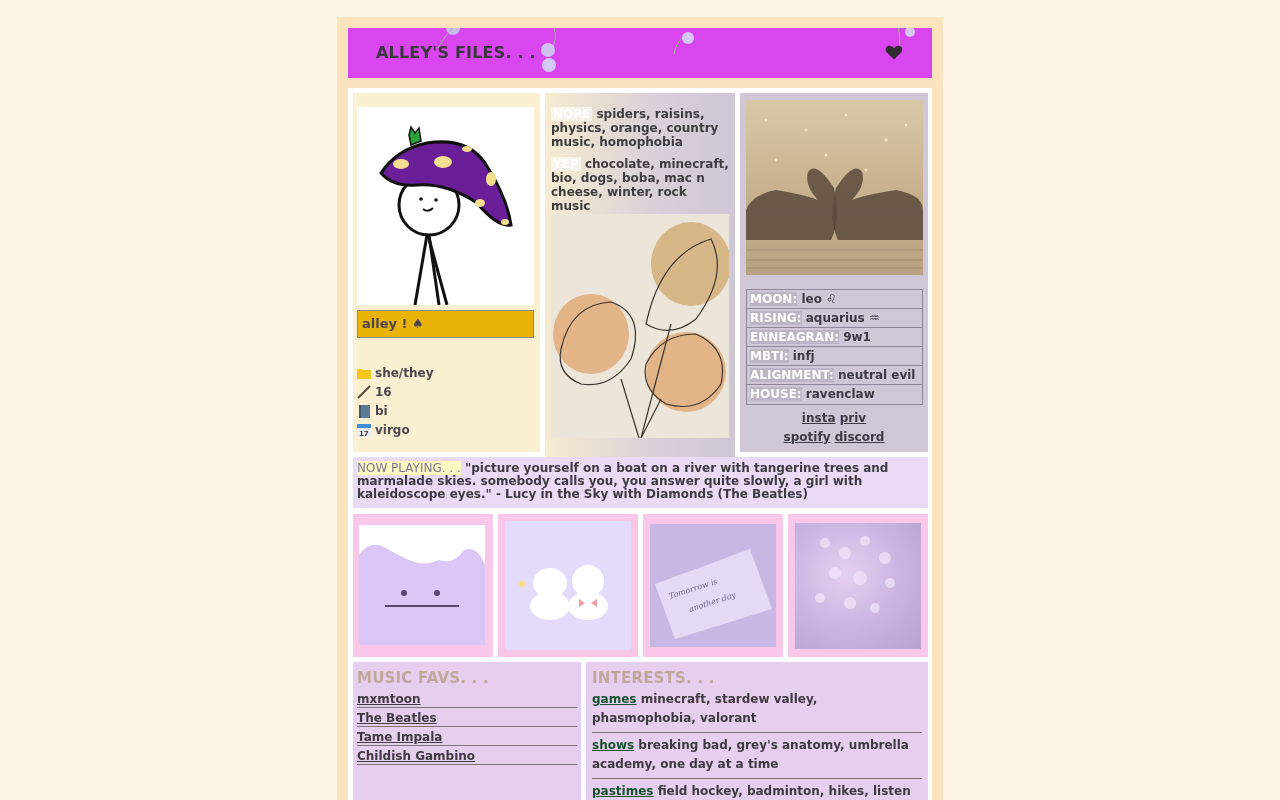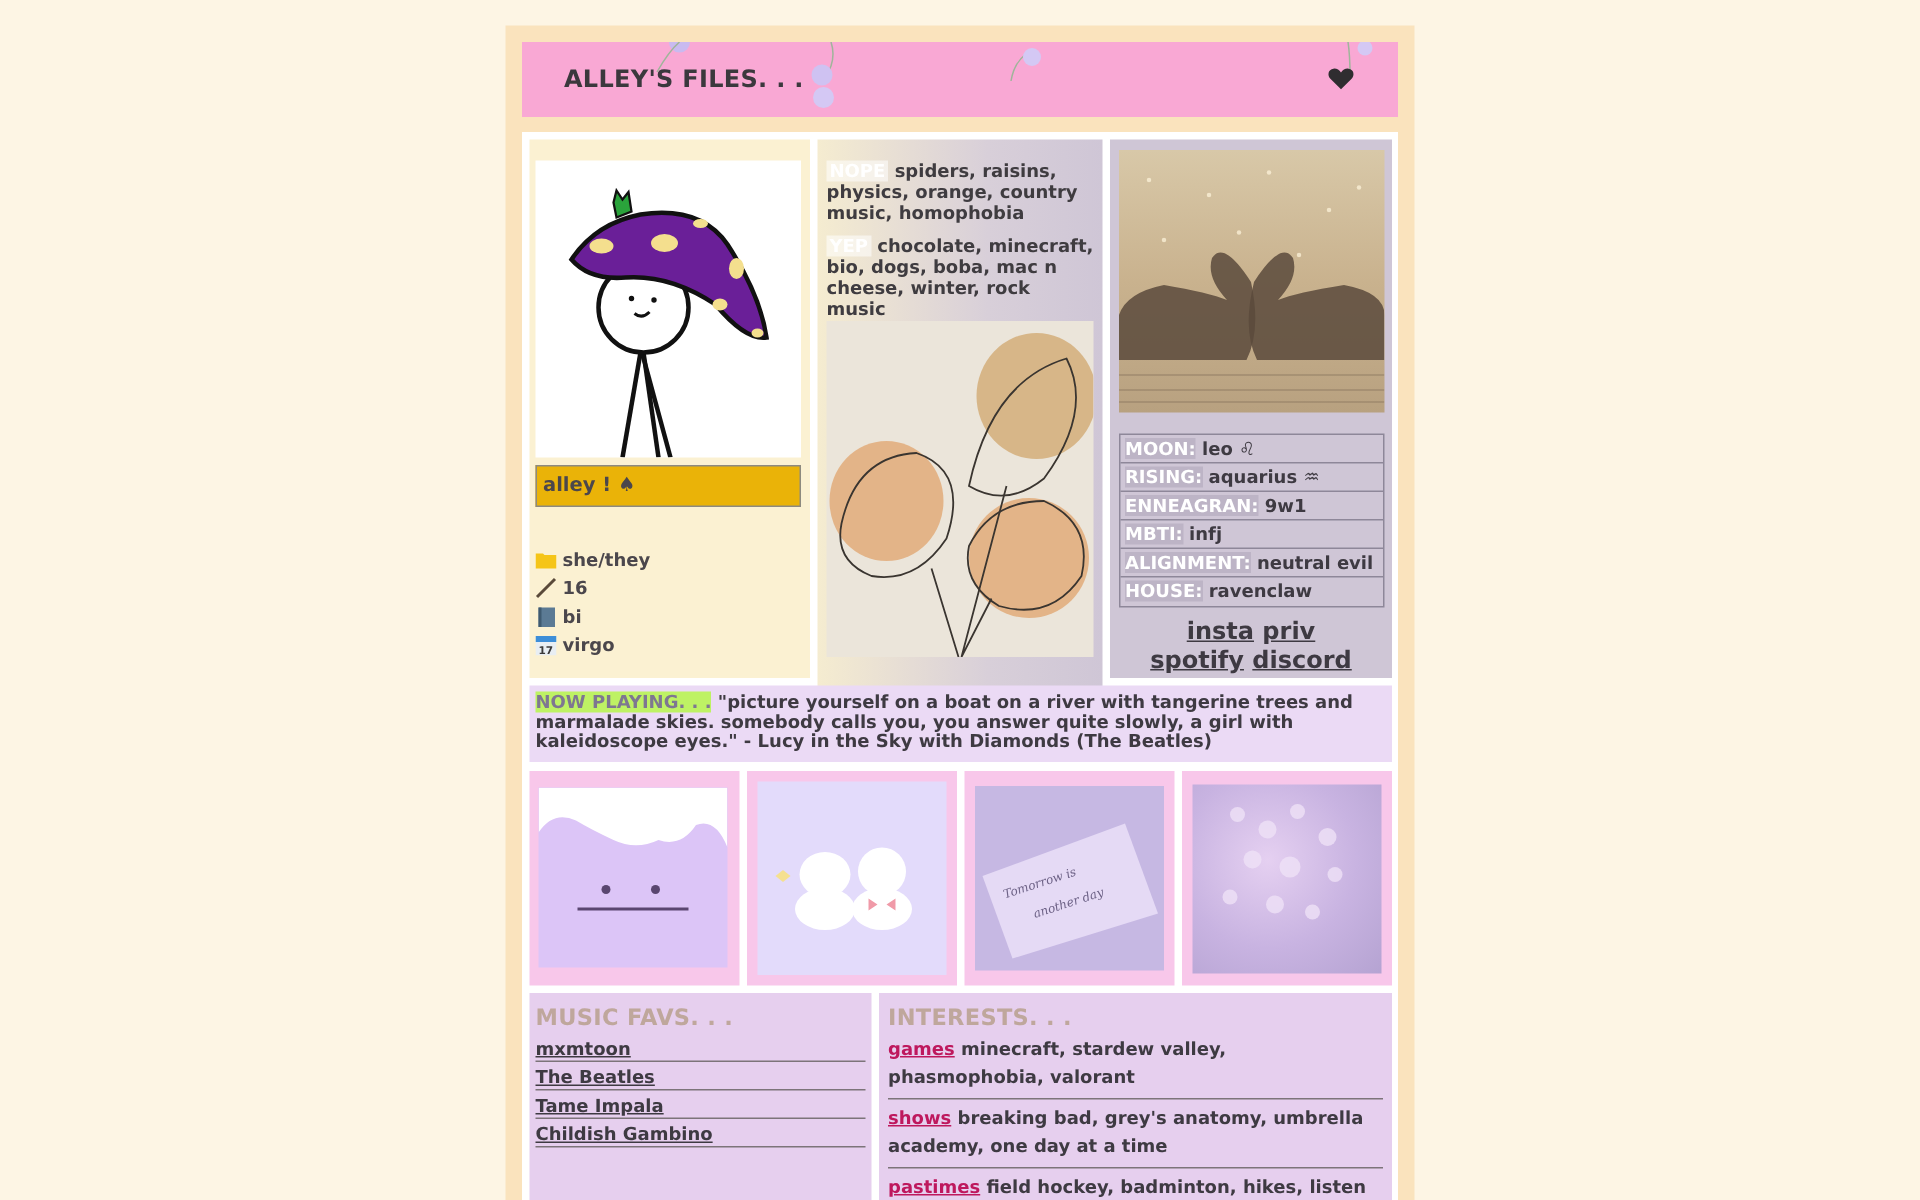--- a/index.html
+++ b/index.html
@@ -1,19 +1,19 @@
 <!DOCTYPE html>
 <html><head>
 <meta charset="utf-8">
 <style>
   * { box-sizing: border-box; margin: 0; padding: 0; }
   html, body { width: 1280px; height: 800px; overflow: hidden; }
   body { background: #fdf5e4; font-family: "DejaVu Sans", sans-serif; color: #3d3a3f; }
   .frame { position: absolute; left: 337px; top: 17px; width: 606px; height: 800px; background: #fae3bd; }
-  .header { position: absolute; left: 11px; top: 11px; width: 584px; height: 50px; background: #f9a8d4; overflow: hidden; }
+  .header { position: absolute; left: 11px; top: 11px; width: 584px; height: 50px; background: #d946ef; overflow: hidden; }
   .header-title { position: absolute; left: 28px; top: 15px; font-family: "DejaVu Sans", sans-serif; font-weight: bold; font-size: 16px; letter-spacing: 0.2px; color: #3b383d; }
   .heart { position: absolute; right: 28px; top: 14px; width: 20px; height: 20px; cursor: pointer; }
   .flower { position: absolute; }
   .content { position: absolute; left: 11px; top: 71px; width: 584px; height: 720px; background: #ffffff; }
 
   .col1 { position: absolute; left: 5px; top: 5px; width: 187px; height: 359px; background: #fbf1d2; }
   .avatar { position: absolute; left: 4px; top: 14px; width: 177px; height: 198px; background: #fff; overflow: hidden; }
   .name-box { position: absolute; left: 4px; top: 217px; width: 177px; height: 28px; border: 1px solid #8d8a80; background: #eab308; font-weight: bold; font-size: 13px; color: #4b474c; padding: 5px 4px; }
   .info-list { position: absolute; left: 4px; top: 270px; font-size: 12px; font-weight: bold; color: #4b474c; }
   .info-list .row { height: 19px; display: flex; align-items: center; gap: 4px; }
@@ -23,38 +23,38 @@
   .tag { background: rgba(255,255,255,0.55); color: #ffffff; padding: 0 2px; font-weight: bold; }
   .col2 p { font-size: 12px; font-weight: bold; color: #3f3c40; line-height: 14px; padding: 0 6px; }
   .monstera { position: absolute; left: 6px; top: 121px; width: 178px; height: 224px; background: #ebe5da; overflow: hidden; }
 
   .col3 { position: absolute; left: 392px; top: 5px; width: 188px; height: 359px; background: #cfc6d6; }
   .swans { position: absolute; left: 6px; top: 7px; width: 177px; height: 175px; background: linear-gradient(180deg, #d8c8a8 0%, #c9b28e 50%, #b8a180 100%); overflow: hidden; }
   .facts { position: absolute; left: 6px; top: 196px; width: 177px; border: 1px solid #8e8799; }
   .facts .frow { height: 19px; border-bottom: 1px solid #8e8799; font-size: 12px; font-weight: bold; color: #3e3a42; padding: 2px 3px; white-space: nowrap; }
   .facts .frow:last-child { border-bottom: none; }
   .flabel { background: #bdb4c6; color: #ffffff; }
-  .links { position: absolute; left: 0; width: 188px; text-align: center; font-size: 16px; font-weight: bold; color: #3e3a42; }
+  .links { position: absolute; left: 0; width: 188px; text-align: center; font-size: 12px; font-weight: bold; color: #3e3a42; }
   .links a { color: #3e3a42; text-decoration: underline; cursor: pointer; }
 
   .nowplaying { position: absolute; left: 5px; top: 369px; width: 575px; height: 51px; background: #ebdaf5; padding: 5px 4px; font-size: 12px; font-weight: bold; color: #3e3a42; line-height: 13px; }
-  .np-label { background: #bef264; color: #7e7791; font-weight: bold; }
+  .np-label { background: #fef9c3; color: #7e7791; font-weight: normal; }
 
   .gallery { position: absolute; left: 5px; top: 426px; width: 575px; height: 143px; }
   .gitem { position: absolute; top: 0; width: 140px; height: 143px; background: #f8c7ea; }
   .gimg { position: absolute; left: 6px; top: 11px; width: 126px; height: 122px; overflow: hidden; }
 
   .music { position: absolute; left: 5px; top: 574px; width: 228px; height: 160px; background: #e6cfee; padding: 4px; }
   .sec-title { font-size: 15px; font-weight: bold; color: #bfa79c; letter-spacing: 0.2px; margin-top: 3px; }
   .music ul { list-style: none; margin-top: 2px; }
   .music li { font-size: 12px; font-weight: bold; height: 19px; border-bottom: 1px solid #7c7479; padding-top: 3px; }
   .music li a { color: #3e3a42; text-decoration: underline; cursor: pointer; }
   .interests { position: absolute; left: 238px; top: 574px; width: 342px; height: 160px; background: #e6cfee; padding: 4px 6px; }
   .int-row { font-size: 12px; font-weight: bold; color: #3e3a42; line-height: 19px; border-bottom: 1px solid #7c7479; padding: 3px 0 4px; }
-  .int-row a { color: #be185d; text-decoration: underline; cursor: pointer; }
+  .int-row a { color: #14532d; text-decoration: underline; cursor: pointer; }
 </style>
 </head>
 <body>
 
 <div class="frame">
   <div class="header">
     <svg class="flower" style="left:80px;top:-8px" width="40" height="30">
         <circle cx="25" cy="8" r="7" fill="#c9baf0"></circle>
         <path d="M10 28 Q18 14 25 8" stroke="#9fb59a" fill="none"></path>
       </svg>

